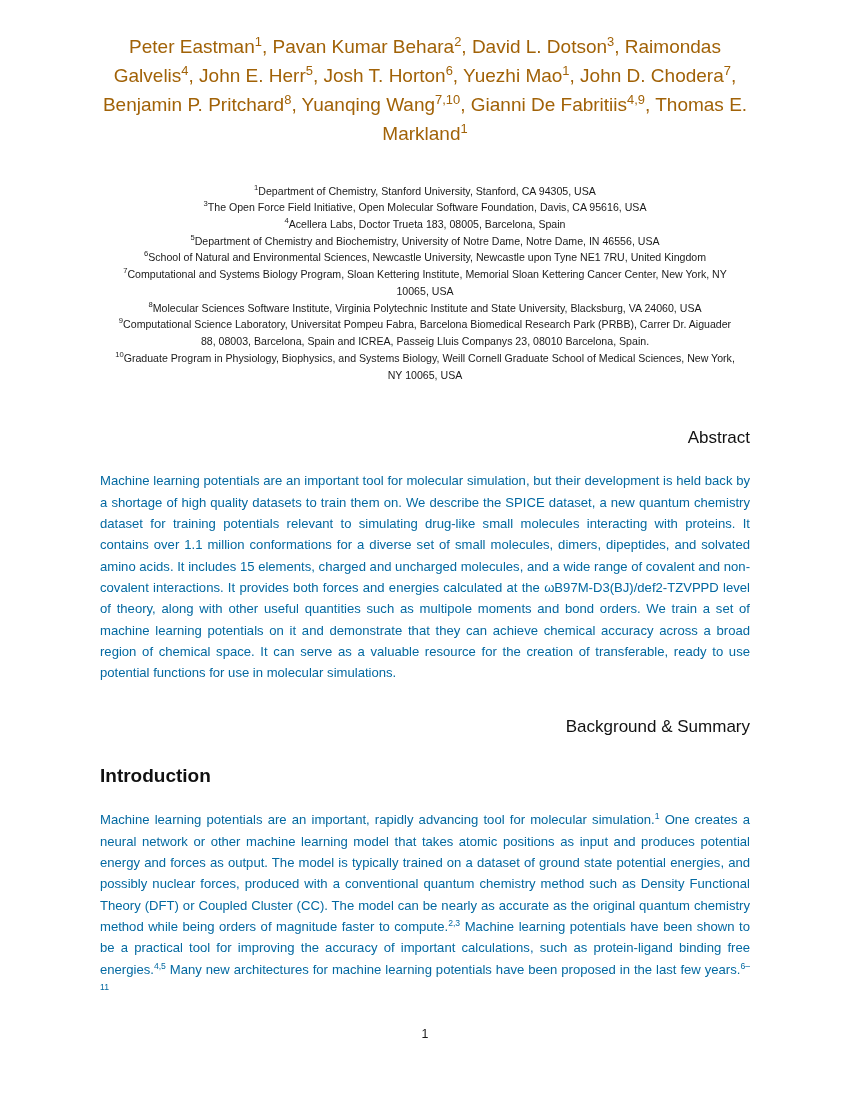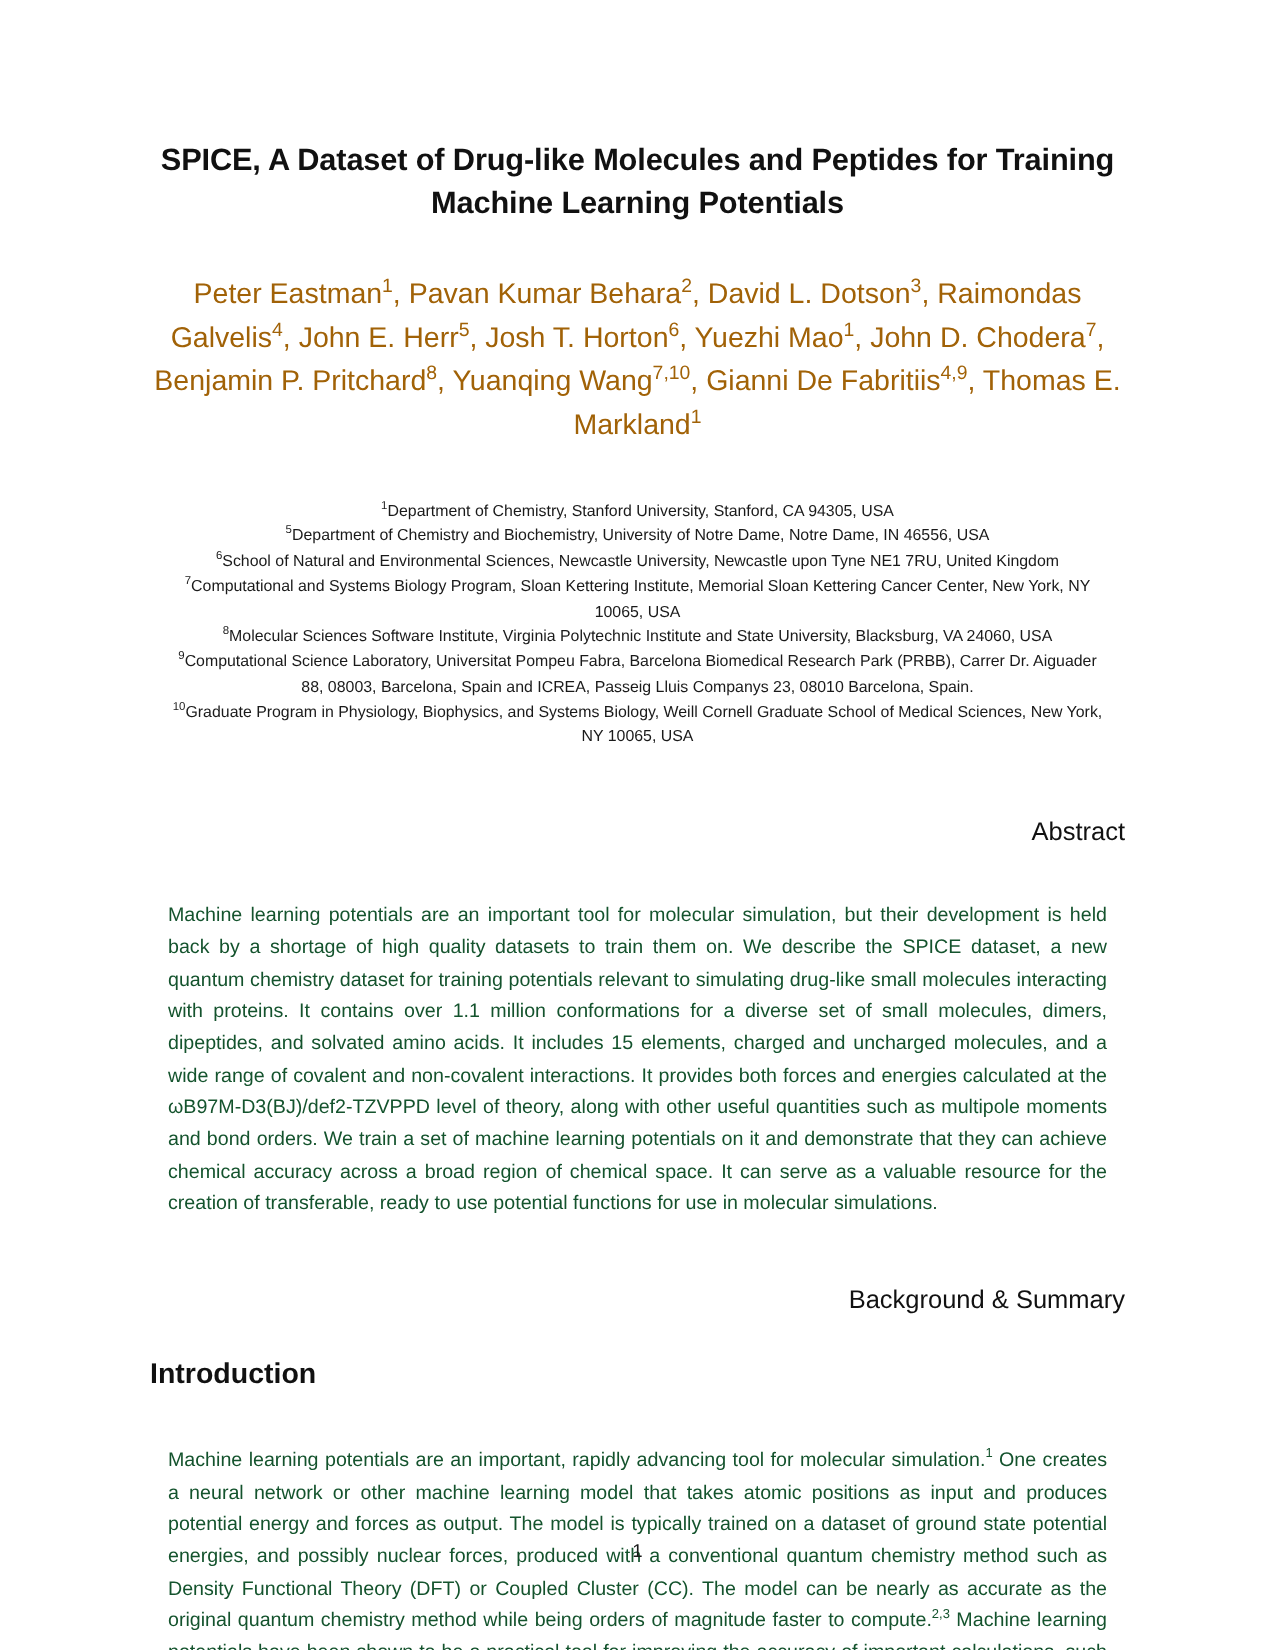--- a/index.html
+++ b/index.html
@@ -96,27 +96,27 @@
     padding-top: 26px;
     font-size: 19px;
     font-weight: bold;
     line-height: 1.3;
     text-align: left;
     color: #111111;
   }
 
   
   p.body-text {
-    margin: 12px;
+    margin: 0;
     padding-top: 21px;
     font-size: 13.1px;
     line-height: 1.63;
     text-align: justify;
     text-justify: inter-word;
-    color: #14532d;
+    color: #0369a1;
     hyphens: none;
   }
   p.body-text sup {
     font-size: 0.66em;
     vertical-align: super;
     line-height: 0;
   }
   .abstract-body { padding-top: 29px; }
   .intro-body { padding-top: 24px; }
 
@@ -130,28 +130,29 @@
     font-size: 12.4px;
     color: #1a1a1a;
   }
 </style>
 </head>
 <body>
 
 <div class="page">
   <div class="content">
 
-    <h1 class="title">SPICE, A Dataset of Drug-like Molecules and Peptides for Training Machine Learning Potentials</h1>
 
     <div class="authors">
       <span>Peter Eastman</span><sup>1</sup>, <span>Pavan Kumar Behara</span><sup>2</sup>, <span>David L. Dotson</span><sup>3</sup>, <span>Raimondas Galvelis</span><sup>4</sup>, <span>John E. Herr</span><sup>5</sup>, <span>Josh T. Horton</span><sup>6</sup>, <span>Yuezhi Mao</span><sup>1</sup>, <span>John D. Chodera</span><sup>7</sup>, <span>Benjamin P. Pritchard</span><sup>8</sup>, <span>Yuanqing Wang</span><sup>7,10</sup>, <span>Gianni De Fabritiis</span><sup>4,9</sup>, <span>Thomas E. Markland</span><sup>1</sup>
     </div>
 
     <div class="affiliations">
       <span class="aff"><sup>1</sup><span>Department of Chemistry, Stanford University, Stanford, CA 94305, USA</span></span>
+      <span class="aff"><sup>3</sup><span>The Open Force Field Initiative, Open Molecular Software Foundation, Davis, CA 95616, USA</span></span>
+      <span class="aff"><sup>4</sup><span>Acellera Labs, Doctor Trueta 183, 08005, Barcelona, Spain</span></span>
       <span class="aff"><sup>5</sup><span>Department of Chemistry and Biochemistry, University of Notre Dame, Notre Dame, IN 46556, USA</span></span>
       <span class="aff aff-wide"><sup>6</sup><span>School of Natural and Environmental Sciences, Newcastle University, Newcastle upon Tyne NE1 7RU, United Kingdom</span></span>
       <span class="aff aff-wide"><sup>7</sup><span>Computational and Systems Biology Program, Sloan Kettering Institute, Memorial Sloan Kettering Cancer Center, New York, NY 10065, USA</span></span>
       <span class="aff aff-wide"><sup>8</sup><span>Molecular Sciences Software Institute, Virginia Polytechnic Institute and State University, Blacksburg, VA 24060, USA</span></span>
       <span class="aff aff-wide"><sup>9</sup><span>Computational Science Laboratory, Universitat Pompeu Fabra, Barcelona Biomedical Research Park (PRBB), Carrer Dr. Aiguader 88, 08003, Barcelona, Spain and ICREA, Passeig Lluis Companys 23, 08010 Barcelona, Spain.</span></span>
       <span class="aff aff-wide"><sup>10</sup><span>Graduate Program in Physiology, Biophysics, and Systems Biology, Weill Cornell Graduate School of Medical Sciences, New York, NY 10065, USA</span></span>
     </div>
 
     <h2 class="section-heading">Abstract</h2>
     <p class="body-text abstract-body">Machine learning potentials are an important tool for molecular simulation, but their development is held back by a shortage of high quality datasets to train them on.  We describe the SPICE dataset, a new quantum chemistry dataset for training potentials relevant to simulating drug-like small molecules interacting with proteins.  It contains over 1.1 million conformations for a diverse set of small molecules, dimers, dipeptides, and solvated amino acids.  It includes 15 elements, charged and uncharged molecules, and a wide range of covalent and non-covalent interactions.  It provides both forces and energies calculated at the ωB97M-D3(BJ)/def2-TZVPPD level of theory, along with other useful quantities such as multipole moments and bond orders.  We train a set of machine learning potentials on it and demonstrate that they can achieve chemical accuracy across a broad region of chemical space.  It can serve as a valuable resource for the creation of transferable, ready to use potential functions for use in molecular simulations.</p>

